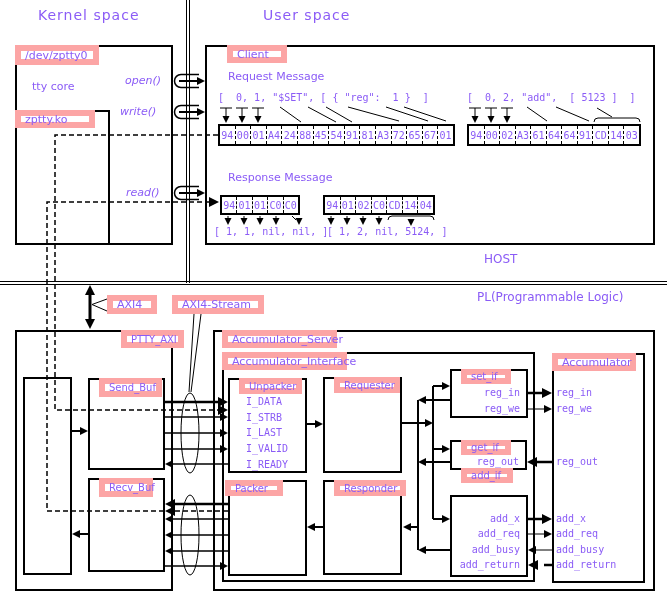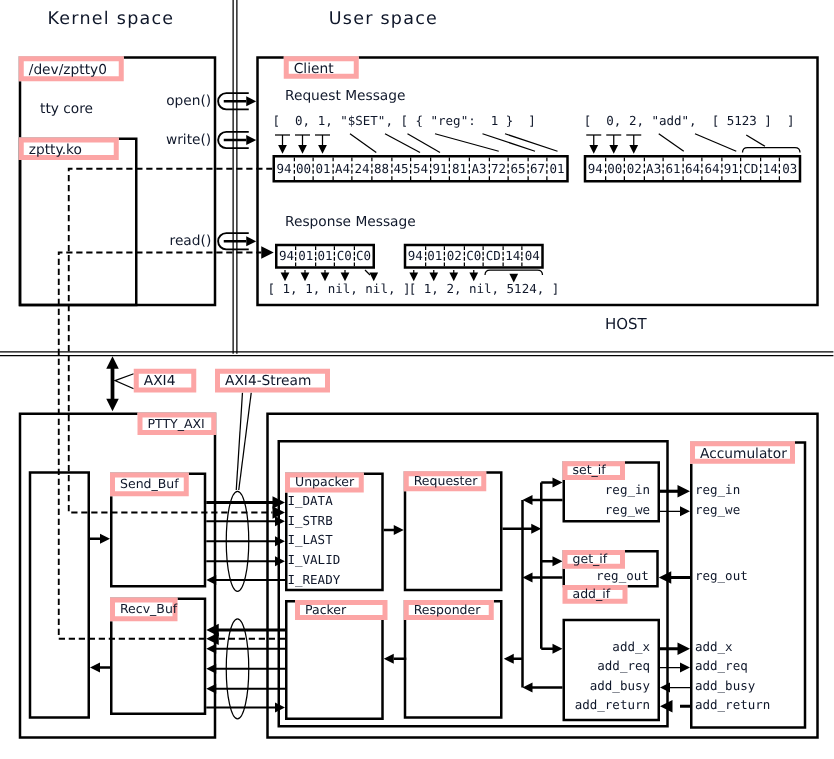--- a/index.html
+++ b/index.html
@@ -1,39 +1,39 @@
 <!DOCTYPE html>
 <html><head>
 <meta charset="utf-8">
 <style>
   html,body{margin:0;padding:0;background:#fff;}
-  #stage{position:relative;width:667px;height:607px;background:#fff;color:#0f172a;
+  #stage{position:relative;width:667px;height:607px;background:#fff;color:#8b5cf6;
          font-family:"DejaVu Sans","Liberation Sans",sans-serif;overflow:hidden;}
   #wires{position:absolute;left:0;top:0;z-index:0;}
   .box{position:absolute;border:2px solid #000;background:transparent;z-index:1;box-sizing:border-box;}
-  .lbox{position:absolute;border:4px solid #fca5a5;background:#fff;display:flex;align-items:center;
+  .lbox{position:absolute;border:6px solid #fca5a5;background:#fff;display:flex;align-items:center;
         padding:0 4px;font-size:11px;white-space:nowrap;z-index:2;box-sizing:border-box;}
-  .lbox.sm{font-size:10px;}
+  .lbox.sm{font-size:10px;margin-left:11px;}
   .txt{position:absolute;white-space:pre;z-index:2;}
   .mono{font-family:"DejaVu Sans Mono","Liberation Mono",monospace;}
   .t14{font-size:14px;letter-spacing:1px;}
   .t12{font-size:12px;}
   .t11{font-size:11px;}
   .t10{font-size:10px;}
   .hexrow{position:absolute;border:2px solid #000;background:#fff;display:flex;z-index:2;box-sizing:border-box;}
   .hexcell{flex:1;border-left:1px dashed #000;display:flex;align-items:center;justify-content:center;
            font:10px "DejaVu Sans Mono","Liberation Mono",monospace;}
   .hexcell:first-child{border-left:none;}
   .sigcol{position:absolute;display:flex;flex-direction:column;z-index:2;}
-  .sigrow{height:15.6px;display:flex;align-items:center;padding-left:0;
+  .sigrow{height:15.6px;display:flex;align-items:center;padding-left:16px;
           font:10px "DejaVu Sans Mono","Liberation Mono",monospace;white-space:nowrap;}
   .sig{position:absolute;height:12px;line-height:12px;font:10px "DejaVu Sans Mono","Liberation Mono",monospace;
        white-space:nowrap;z-index:2;}
   .sigR{text-align:right;}
-  .call{position:absolute;font-size:11px;text-align:right;z-index:2;white-space:nowrap;}
+  .call{position:absolute;font-size:11px;text-align:left;z-index:2;white-space:nowrap;font-style:italic;}
 </style>
 </head>
 <body>
 
 <div id="stage">
   <svg id="wires" width="667" height="607" viewBox="0 0 667 607">
       <line x1="186.5" y1="0" x2="186.5" y2="283" stroke="#000" stroke-width="1"></line>
       <line x1="189.5" y1="0" x2="189.5" y2="283" stroke="#000" stroke-width="1"></line>
       <line x1="0" y1="281.5" x2="667" y2="281.5" stroke="#000" stroke-width="1"></line>
       <line x1="0" y1="284.5" x2="667" y2="284.5" stroke="#000" stroke-width="1"></line>
@@ -165,20 +165,21 @@
       <polygon points="379,225 375.5,218 382.5,218" fill="#000"></polygon>
       <line x1="292" y1="216" x2="296" y2="220" stroke="#000" stroke-width="1"></line>
       <polygon points="299,225 295.5,218 302.5,218" fill="#000"></polygon>
       <path d="M388,220 Q388,216 392,216 H430 Q434,216 434,220" fill="none" stroke="#000" stroke-width="1"></path>
       <polygon points="411,226 407.5,219 414.5,219" fill="#000"></polygon>
     </svg>
 
   <div class="txt t14" style="left:38px;top:7px">Kernel space</div>
   <div class="txt t14" style="left:263px;top:7px">User space</div>
   <div class="txt t12" style="left:484px;top:252px">HOST</div>
+  <div class="txt t12" style="left:477px;top:290px">PL(Programmable Logic)</div>
 
   <div class="box" style="left:15px;top:45px;width:158px;height:200px"></div>
   <div class="lbox" style="left:15px;top:45px;width:84px;height:20px">/dev/zptty0</div>
   <div class="txt t11" style="left:32px;top:80px">tty core</div>
   <div class="box" style="left:15px;top:110px;width:95px;height:135px"></div>
   <div class="lbox" style="left:15px;top:110px;width:80px;height:18px">zptty.ko</div>
   <div class="call" style="left:125px;top:74px;width:44px">open()</div>
   <div class="call" style="left:120px;top:105px;width:49px">write()</div>
   <div class="call" style="left:126px;top:186px;width:43px">read()</div>
 
@@ -242,37 +243,39 @@
 
   <div class="box" style="left:15px;top:330px;width:158px;height:261px"></div>
   <div class="lbox sm" style="left:110px;top:330px;width:63px;height:18px">PTTY_AXI</div>
   <div class="box" style="left:23px;top:377px;width:49px;height:198px"></div>
   <div class="box" style="left:88px;top:378px;width:77px;height:92px"></div>
   <div class="lbox sm" style="left:88px;top:378px;width:63px;height:19px">Send_Buf</div>
   <div class="box" style="left:88px;top:478px;width:77px;height:94px"></div>
   <div class="lbox sm" style="left:88px;top:478px;width:54px;height:19px">Recv_Buf</div>
 
   <div class="box" style="left:213px;top:330px;width:442px;height:261px"></div>
+  <div class="lbox" style="left:222px;top:330px;width:115px;height:18px">Accumulator_Server</div>
   <div class="box" style="left:222px;top:352px;width:313px;height:230px"></div>
+  <div class="lbox" style="left:222px;top:352px;width:125px;height:18px">Accumulator_Interface</div>
 
   <div class="box" style="left:228px;top:378px;width:79px;height:95px"></div>
   <div class="lbox sm" style="left:228px;top:378px;width:63px;height:16px">Unpacker</div>
   <div class="sigcol" style="left:230px;top:394px;width:74px">
       <div class="sigrow">I_DATA</div>
       <div class="sigrow">I_STRB</div>
       <div class="sigrow">I_LAST</div>
       <div class="sigrow">I_VALID</div>
       <div class="sigrow">I_READY</div>
     </div>
 
   <div class="box" style="left:323px;top:377px;width:79px;height:96px"></div>
   <div class="lbox sm" style="left:323px;top:377px;width:66px;height:16px">Requester</div>
 
   <div class="box" style="left:228px;top:480px;width:79px;height:96px"></div>
-  <div class="lbox sm" style="left:236px;top:480px;width:74px;height:16px">Packer</div>
+  <div class="lbox sm" style="left:214px;top:480px;width:58px;height:16px">Packer</div>
 
   <div class="box" style="left:323px;top:480px;width:79px;height:95px"></div>
   <div class="lbox sm" style="left:323px;top:480px;width:72px;height:16px">Responder</div>
 
   <div class="box" style="left:450px;top:369px;width:78px;height:49px"></div>
   <div class="lbox sm" style="left:450px;top:369px;width:50px;height:15px">set_if</div>
   <div class="sig sigR" style="left:452px;top:387px;width:68px">reg_in</div>
   <div class="sig sigR" style="left:452px;top:403px;width:68px">reg_we</div>
 
   <div class="box" style="left:450px;top:440px;width:77px;height:30px"></div>

